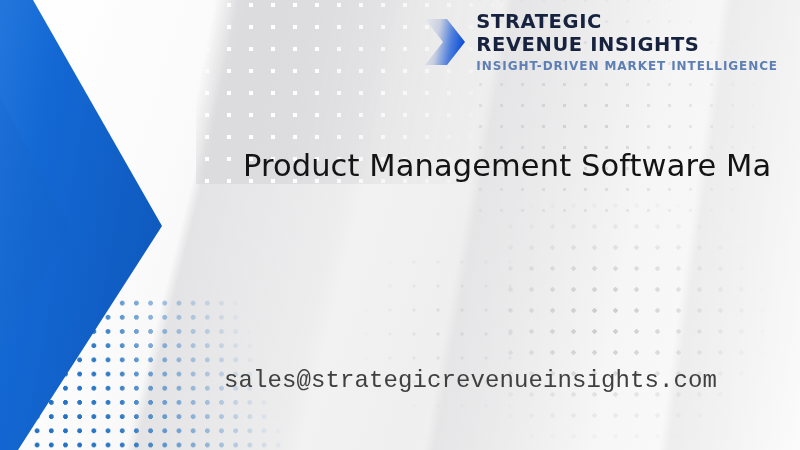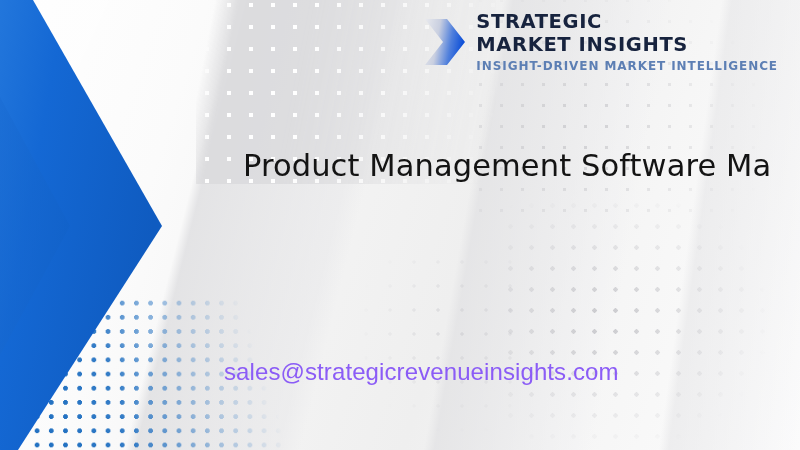--- a/index.html
+++ b/index.html
@@ -140,25 +140,25 @@
     font-family:"DejaVu Sans","Liberation Sans",sans-serif;
     font-size:30.5px;
     font-weight:400;
     color:#141414;
     white-space:nowrap;
     overflow:visible;
     letter-spacing:.1px;
   }
   .slide-email{
     position:absolute;
-    left:224px;top:358px;
-    font-family:Liberation Sans, sans-serif;
+    left:224px;top:367px;
+    font-family:Liberation Mono, monospace;
     font-size:24px;
     font-weight:400;
-    color:#8b5cf6;
+    color:#404040;
     white-space:nowrap;
     letter-spacing:.1px;
   }
 </style>
 </head>
 <body>
 
 <div id="slide">
 
   <div class="bg-base"></div>
@@ -198,21 +198,21 @@
           <stop offset="0%" stop-color="#e9eaee"></stop>
           <stop offset="38%" stop-color="#c9cfe0"></stop>
           <stop offset="72%" stop-color="#4f7fdc"></stop>
           <stop offset="100%" stop-color="#1152d8"></stop>
         </linearGradient>
       </defs>
       <path d="M 2,3 L 24,3 L 42,26 L 24,49 L 2,49 L 20,26 Z" fill="url(#gLogo)"></path>
     </svg>
     <div class="logo-text">
       <span class="logo-line1">STRATEGIC</span>
-      <span class="logo-line2">MARKET INSIGHTS</span>
+      <span class="logo-line2">REVENUE INSIGHTS</span>
       <span class="logo-tagline">INSIGHT-DRIVEN MARKET INTELLIGENCE</span>
     </div>
   </div>
 
   <div class="slide-title">Product Management Software Ma</div>
 
   <div class="slide-email">sales@strategicrevenueinsights.com</div>
 
 </div>
 

